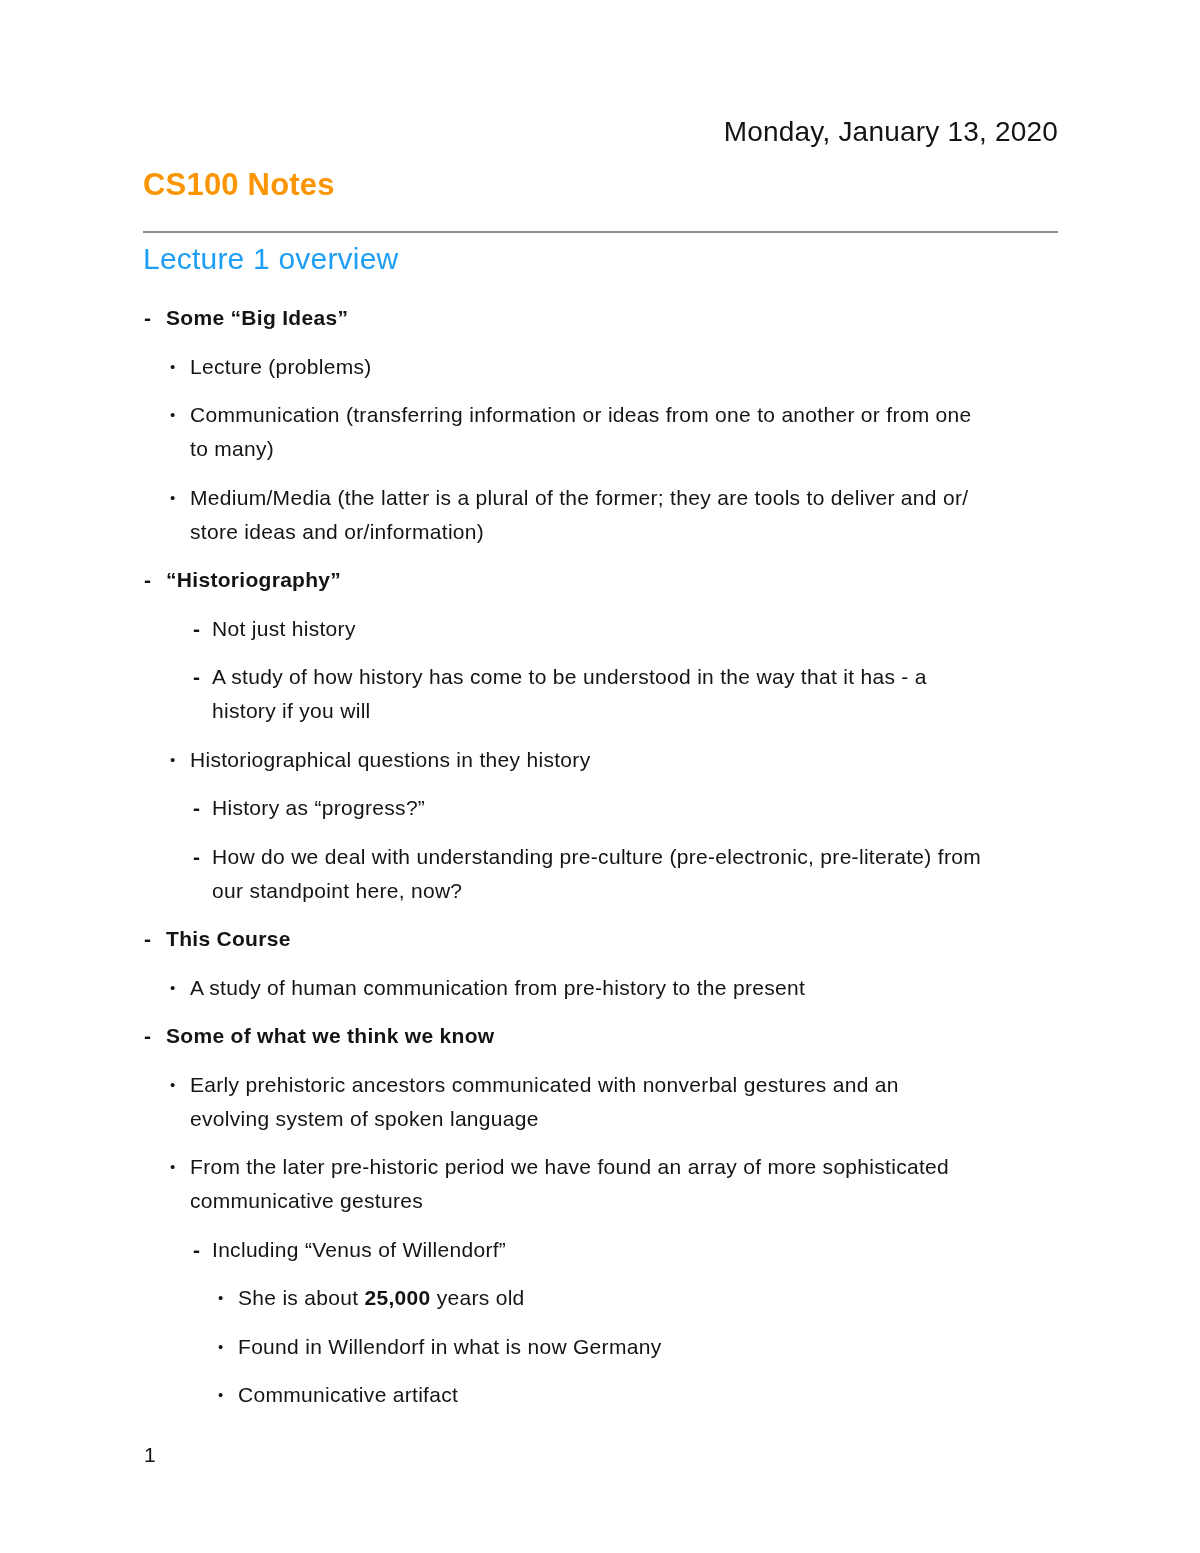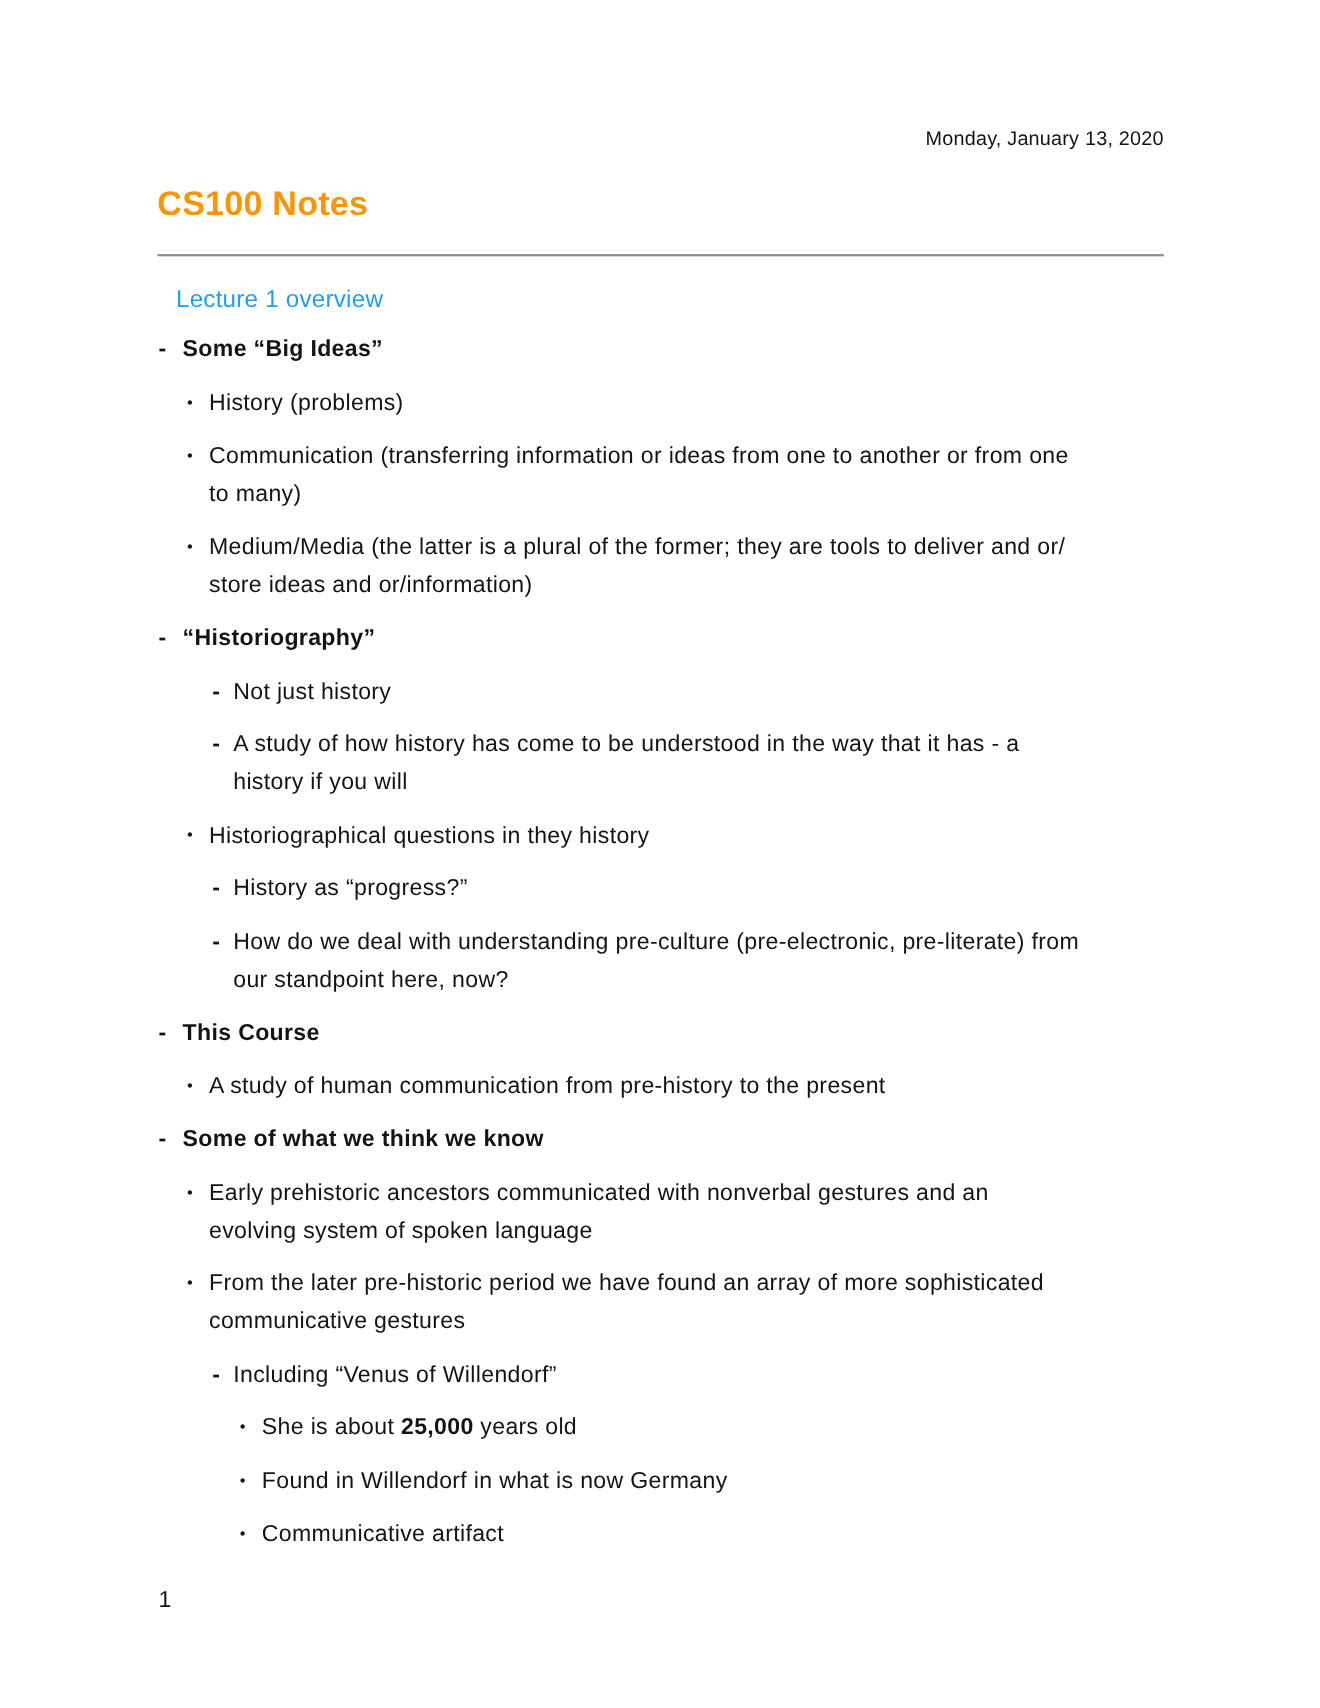--- a/index.html
+++ b/index.html
@@ -17,21 +17,21 @@
     background: var(--bg-color, #ffffff);
   }
   .page {
     position: absolute;
     inset: 0;
   }
   .date-line {
     position: absolute;
     top: 116px;
     right: 142px;
-    font-size: 18px;
+    font-size: 28px;
     letter-spacing: 0.2px;
   }
   .page-title {
     position: absolute;
     top: 167px;
     left: 143px;
     margin: 0;
     font-size: 31px;
     font-weight: bold;
     letter-spacing: 0.2px;
@@ -42,22 +42,22 @@
     top: 231px;
     left: 143px;
     width: 915px;
     height: 2px;
     background: var(--divider-color, #8C8C8C);
   }
   .section-heading {
     position: absolute;
     top: 242px;
     left: 143px;
-    margin: 17px;
-    font-size: 22px;
+    margin: 0;
+    font-size: 30px;
     font-weight: normal;
     letter-spacing: 0.2px;
     color: var(--heading-color, #1E9EF4);
   }
   .outline {
     position: absolute;
     top: 301px;
     left: 143px;
     width: 990px;
   }
@@ -104,21 +104,21 @@
   <h1 class="page-title">CS100 Notes</h1>
   <div class="divider"></div>
   <h2 class="section-heading">Lecture 1 overview</h2>
   <div class="outline" id="outline">
       <div class="item lvl1 bold">
         <span class="marker dash">-</span>
         <span class="txt">Some “Big Ideas”</span>
       </div>
       <div class="item lvl2">
         <span class="marker bullet">•</span>
-        <span class="txt">History (problems)</span>
+        <span class="txt">Lecture (problems)</span>
       </div>
       <div class="item lvl2">
         <span class="marker bullet">•</span>
         <span class="txt">Communication (transferring information or ideas from one to another or from one
 to many)</span>
       </div>
       <div class="item lvl2">
         <span class="marker bullet">•</span>
         <span class="txt">Medium/Media (the latter is a plural of the former; they are tools to deliver and or/
 store ideas and or/information)</span>

